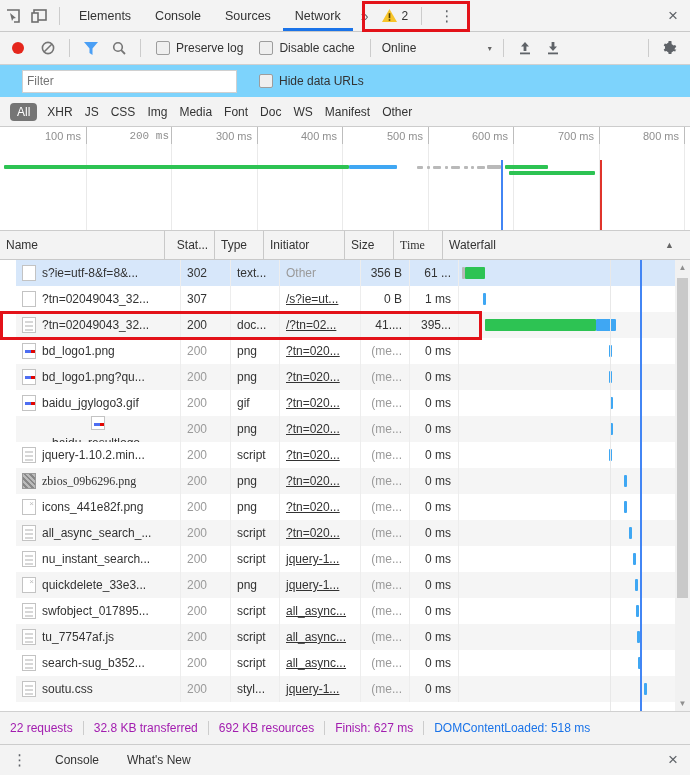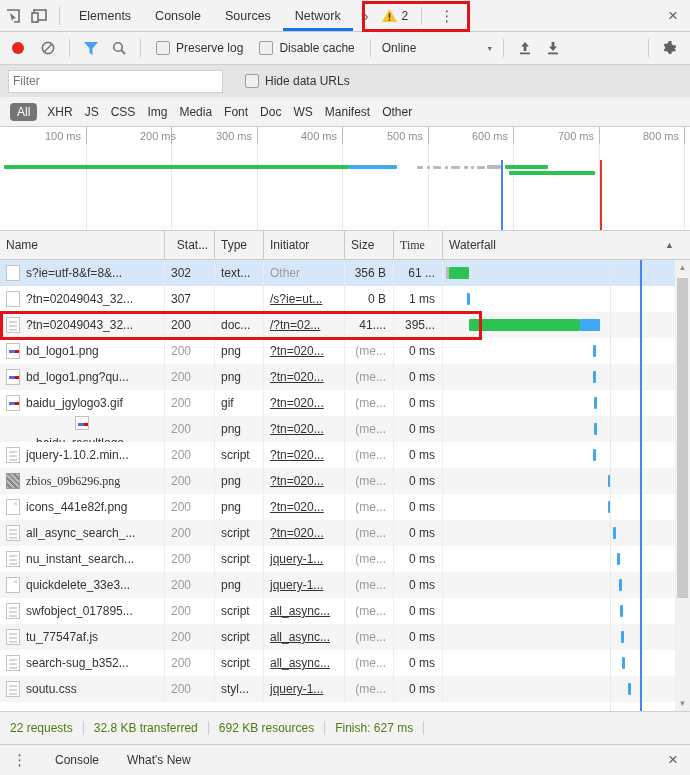--- a/index.html
+++ b/index.html
@@ -18,41 +18,41 @@
   .spacer{flex:1;}
   
   .nettoolbar{height:32px;background:#f3f3f3;border-bottom:1px solid #d0d0d0;display:flex;align-items:center;padding:0 6px;}
   .recdot{width:12px;height:12px;border-radius:50%;background:#e5261c;margin:0 10px 0 6px;}
   .icellipse{display:flex;align-items:center;justify-content:center;width:22px;height:22px;margin:0 3px;}
   .cb{width:12px;height:12px;border:1px solid #9d9d9d;background:#efefef;border-radius:2px;margin-right:6px;flex:0 0 12px;}
   .cblabel{display:flex;align-items:center;margin:0 8px;white-space:nowrap;}
   .throttle{display:flex;align-items:center;width:110px;justify-content:space-between;margin:0 4px;}
   .caret{font-size:8px;color:#666;}
   
-  .filterrow{height:32px;display:flex;align-items:center;padding:0 8px;background:#e5e5e5;}
+  .filterrow{height:32px;display:flex;align-items:center;padding:0 22px;background:#7dd3fc;}
   #filter-input{width:205px;height:19px;border:1px solid #d0d0d0;font:12px "Liberation Sans",sans-serif;padding:1px 4px;color:#333;outline:none;}
   
   .pillrow{height:29px;background:#f3f3f3;border-bottom:1px solid #ccc;display:flex;align-items:center;padding:0 6px;}
   .pill{margin:0 6px;color:#333;white-space:nowrap;}
   .pill.selected{background:#757575;color:#fff;border-radius:4px;padding:2px 7px;margin:0 4px;}
   
   .overview{position:relative;height:103px;background:#fff;border-bottom:1px solid #ccc;overflow:hidden;}
   .ov-grid{position:absolute;top:0;bottom:0;width:1px;background:#eaeaea;}
   .ov-gridcap{position:absolute;top:0;height:17px;width:1px;background:#bdbdbd;}
   .ov-label{position:absolute;top:3px;font-size:11px;color:#8f8f8f;transform:translateX(-100%);padding-right:5px;white-space:nowrap;}
   .ov-bar{position:absolute;border-radius:1px;}
   .c-green{background:#2dc353;} .c-blue{background:#3fa7f3;} .c-gray{background:#b9b9b9;}
   .ov-dcl{position:absolute;top:33px;bottom:0;width:2px;background:#4285f4;}
   .ov-load{position:absolute;top:33px;bottom:0;width:2px;background:#e0342b;}
   
   .thead{height:28px;background:#f3f3f3;border-bottom:1px solid #c9c9c9;display:flex;}
   .th{line-height:28px;padding-left:6px;border-right:1px solid #c9c9c9;box-sizing:border-box;white-space:nowrap;overflow:hidden;position:relative;}
   .th:last-child{border-right:none;}
   .sortarrow{position:absolute;right:16px;top:0;font-size:9px;color:#666;}
-  .rows{position:relative;height:451px;overflow:hidden;background:#fff;}
+  .rows{position:relative;height:451px;overflow:hidden;background:#fff;padding-left:16px;}
   .row{display:flex;height:26px;line-height:26px;}
   .row.odd{background:#f5f5f5;}
   .row.selected{background:#d7e7fa;}
   .cell{padding-left:6px;border-right:1px solid #ededed;box-sizing:border-box;white-space:nowrap;overflow:hidden;}
   .cell.num{text-align:right;padding-right:7px;padding-left:0;}
   .muted{color:#9a9a9a;}
   .link{text-decoration:underline;}
   .namecell{display:flex;align-items:center;}
   .ricon{width:14px;height:16px;margin-right:6px;flex:0 0 14px;box-sizing:border-box;position:relative;}
   .ic-page,.ic-doc,.ic-script,.ic-imgbaidu,.ic-imgblank{background:#fff;border:1px solid #c3c3c3;}
@@ -65,21 +65,21 @@
   .wfseg{position:absolute;top:7px;height:12px;border-radius:1px;}
   .grid-v{position:absolute;top:0;bottom:0;width:1px;background:#e8e8e8;}
   .dcl-v{position:absolute;top:0;bottom:0;width:2px;background:#4285f4;}
   
   .sbar{position:absolute;right:0;top:0;width:15px;height:451px;background:#f1f1f1;}
   .sbtn{height:15px;display:flex;align-items:center;justify-content:center;font-size:8px;color:#8f8f8f;}
   .sthumb{position:absolute;left:2px;right:2px;top:18px;height:320px;background:#c9c9c9;}
   .sbtn.down{position:absolute;bottom:0;left:0;right:0;}
   
   .summary{height:32px;border-top:1px solid #d0d0d0;background:#f3f3f3;display:flex;align-items:center;padding:0 10px;white-space:nowrap;overflow:hidden;}
-  .sumitem{color:#4d7c0f;}
+  .sumitem{color:#a21caf;}
   .sumsep{width:1px;height:14px;background:#ccc;margin:0 10px;flex:0 0 1px;}
   .sumdcl{color:#1a73e8;}
   
   .drawer{height:30px;border-top:1px solid #ccc;background:#f3f3f3;display:flex;align-items:center;}
   .drawer .kebab{padding:0 14px 0 12px;}
   .dtab{padding:0 14px;color:#333;line-height:30px;}
   
   .annot{position:absolute;border:3px solid #e31219;box-sizing:border-box;pointer-events:none;}
   svg{display:block;}
 </style>
@@ -199,21 +199,21 @@
       <div class="pill">Manifest</div>
       <div class="pill">Other</div>
     </div>
 
   <div class="overview" id="overview">
       <div class="ov-grid" style="left: 86px;"></div>
       <div class="ov-gridcap" style="left: 86px;"></div>
       <div class="ov-label" style="left: 86px;">100 ms</div>
       <div class="ov-grid" style="left: 171px;"></div>
       <div class="ov-gridcap" style="left: 171px;"></div>
-      <div class="ov-label" style="left: 181px;">200 ms</div>
+      <div class="ov-label" style="left: 174px; font-family: Liberation Mono, monospace;">200 ms</div>
       <div class="ov-grid" style="left: 257px;"></div>
       <div class="ov-gridcap" style="left: 257px;"></div>
       <div class="ov-label" style="left: 257px;">300 ms</div>
       <div class="ov-grid" style="left: 342px;"></div>
       <div class="ov-gridcap" style="left: 342px;"></div>
       <div class="ov-label" style="left: 342px;">400 ms</div>
       <div class="ov-grid" style="left: 428px;"></div>
       <div class="ov-gridcap" style="left: 428px;"></div>
       <div class="ov-label" style="left: 428px;">500 ms</div>
       <div class="ov-grid" style="left: 513px;"></div>
@@ -504,20 +504,21 @@
 
   <div class="summary" id="summary">
       <span class="sumitem">22 requests</span>
       <div class="sumsep"></div>
       <span class="sumitem">32.8 KB transferred</span>
       <div class="sumsep"></div>
       <span class="sumitem">692 KB resources</span>
       <div class="sumsep"></div>
       <span class="sumitem">Finish: 627 ms</span>
       <div class="sumsep"></div>
+      <span class="sumdcl">DOMContentLoaded: 518 ms</span>
     </div>
 
   <div class="drawer">
     <div class="kebab">⋮</div>
     <div id="drawer-tabs" style="display:flex;">
         <div class="dtab">Console</div>
         <div class="dtab">What's New</div>
       </div>
     <div class="closex" style="margin-left:auto;">×</div>
   </div>

